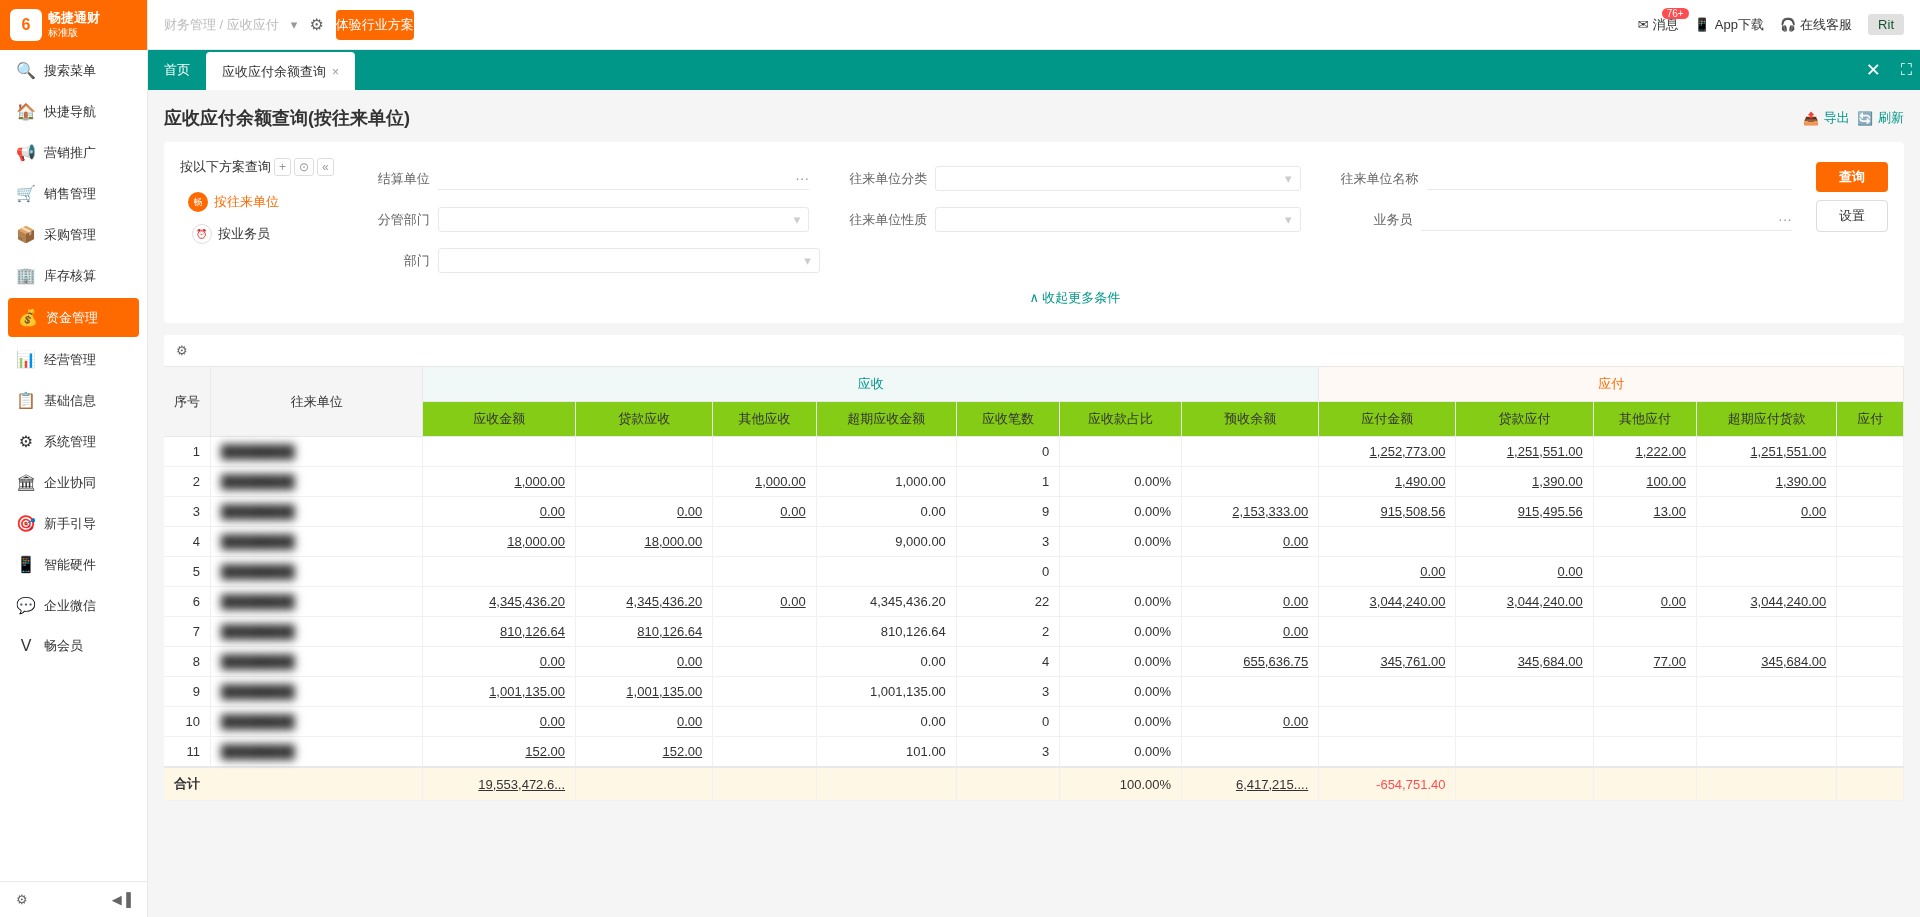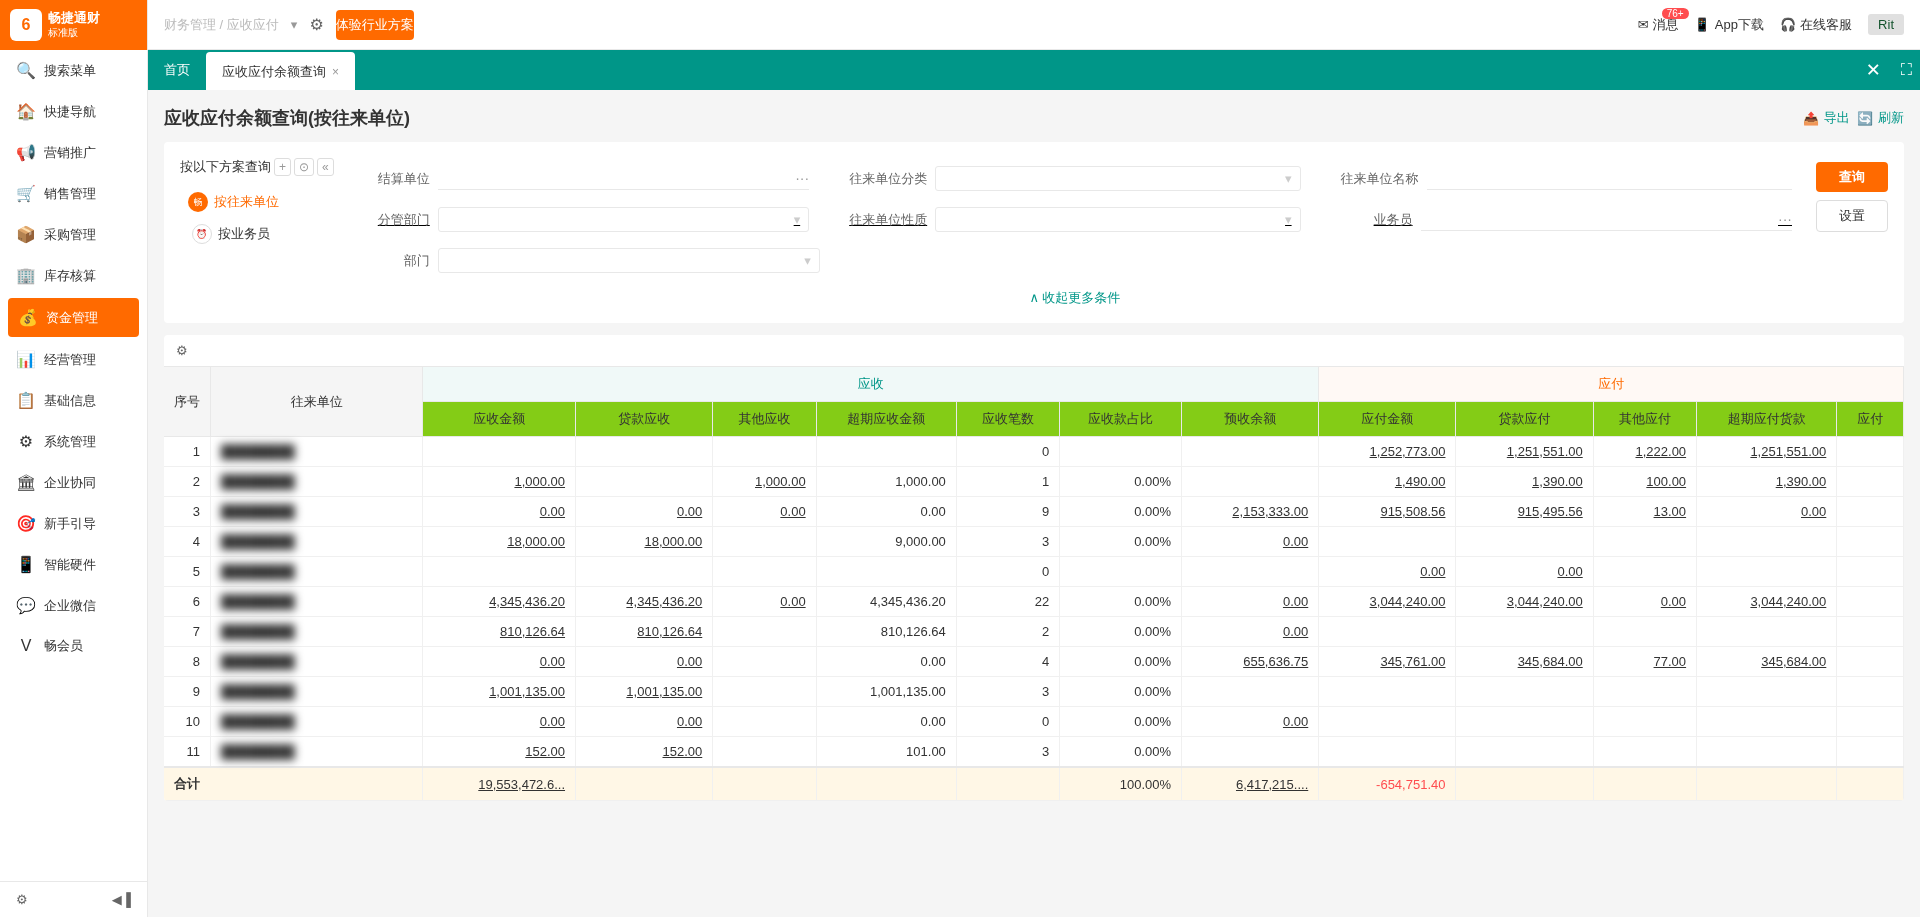--- a/index.html
+++ b/index.html
@@ -247,21 +247,21 @@
                 <span></span>
                 <span class="filter-dropdown-arrow">▾</span>
               </div>
             </div>
             <div class="filter-cell">
               <span class="filter-cell-label">往来单位名称</span>
               <input type="text" class="filter-input-box" style="flex: 1 1 0%; border-top: none; border-right: none; border-left: none; border-image: initial; border-bottom: 1px solid rgb(232, 232, 232); outline: none; padding: 3px 0px;">
             </div>
           </div>
 
-          <div style="display:grid;grid-template-columns:1fr 1fr 1fr;gap:4px 16px;text-decoration:underline;">
+          <div style="display:grid;grid-template-columns:1fr 1fr 1fr;gap:4px 16px;">
             <div class="filter-cell">
               <span class="filter-cell-label">分管部门</span>
               <div class="filter-dropdown">
                 <span></span>
                 <span class="filter-dropdown-arrow">▾</span>
               </div>
             </div>
             <div class="filter-cell">
               <span class="filter-cell-label">往来单位性质</span>
               <div class="filter-dropdown">

